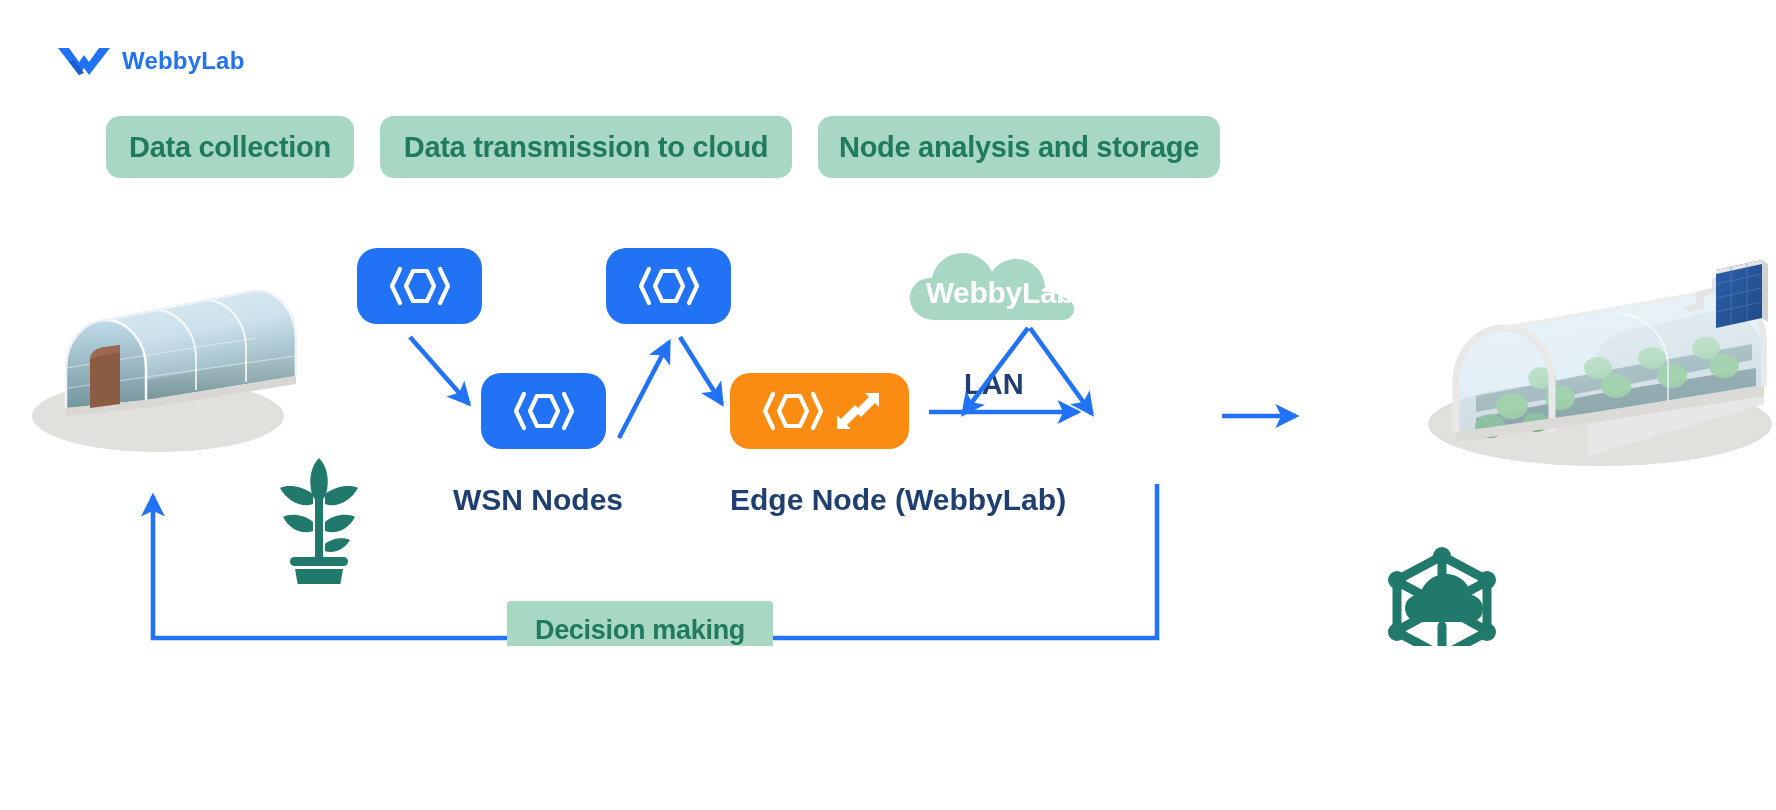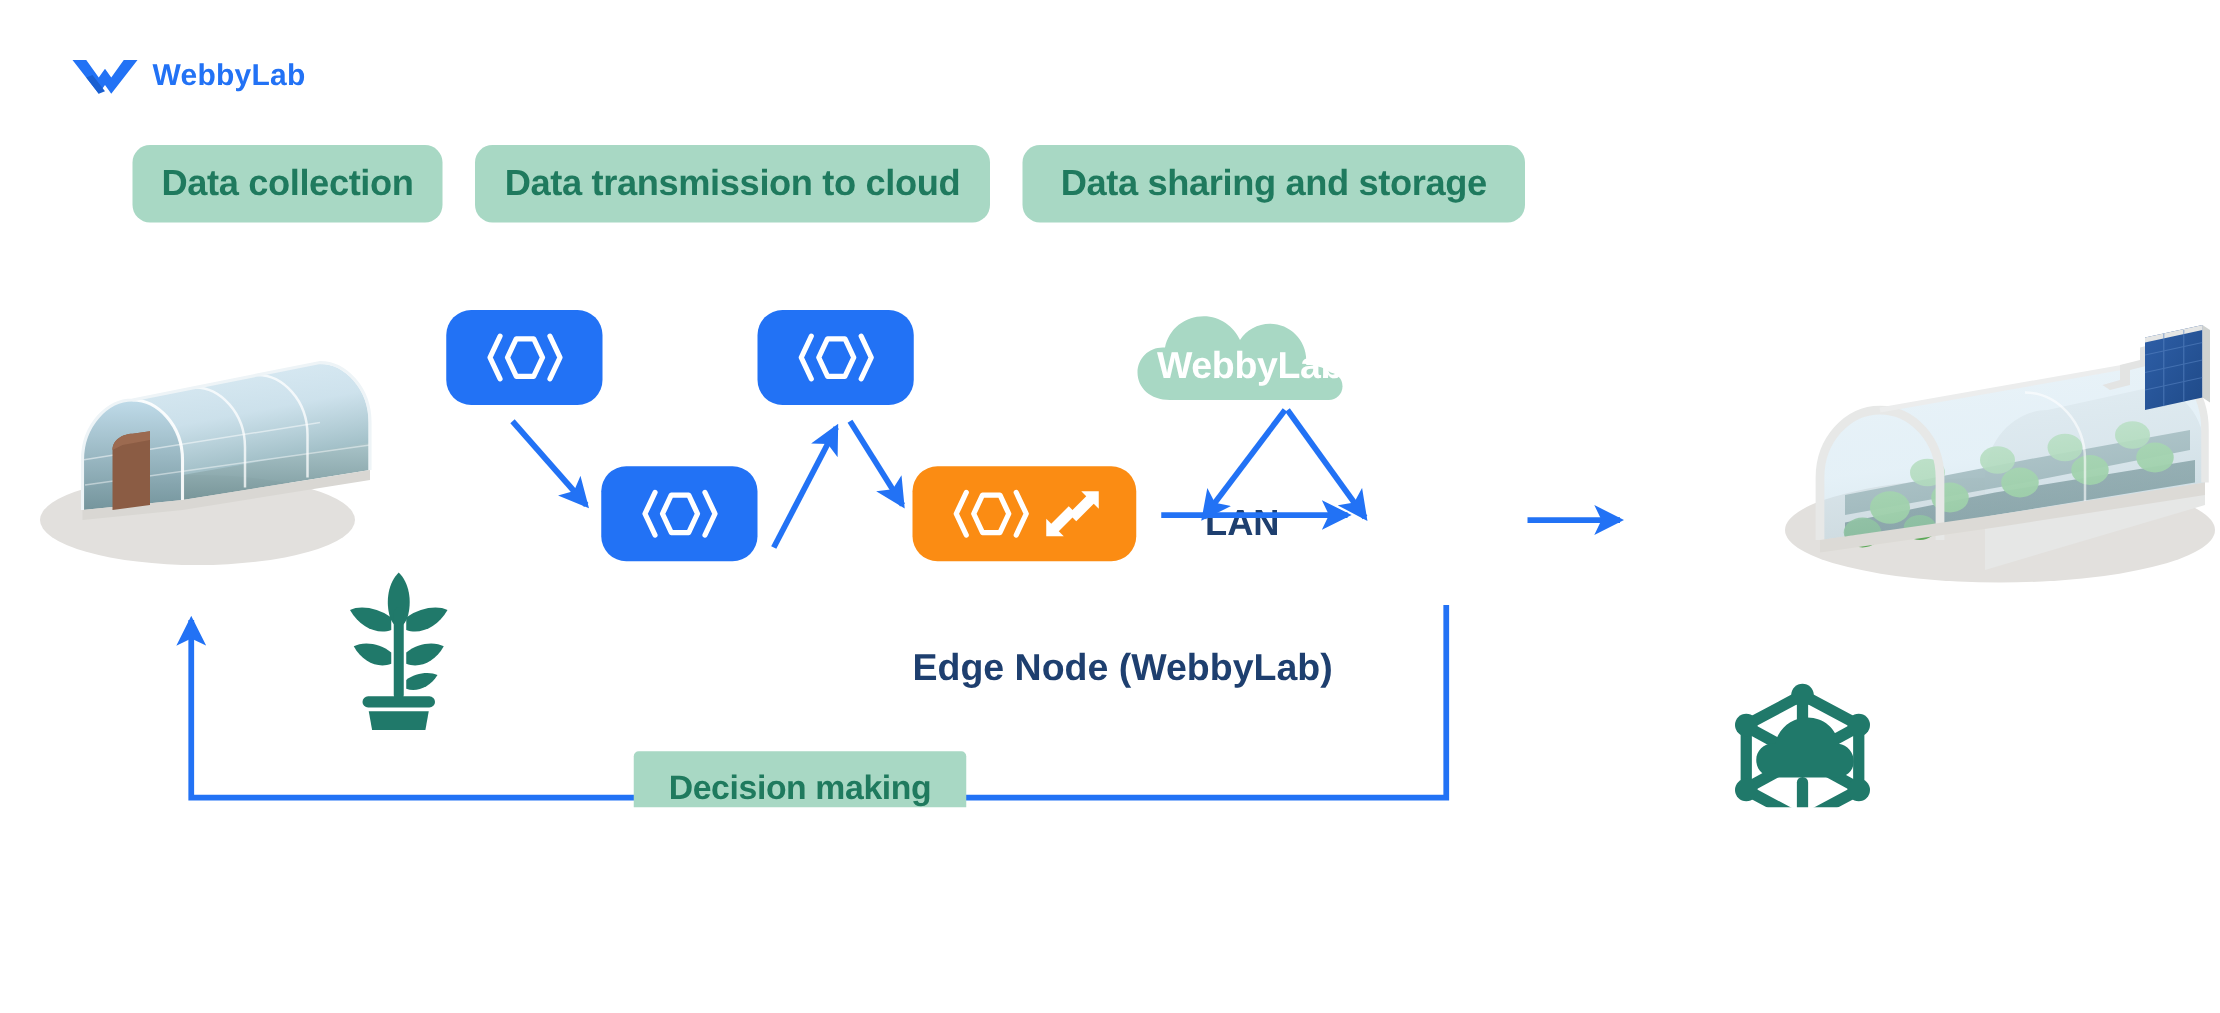--- a/index.html
+++ b/index.html
@@ -98,21 +98,20 @@
     font-weight: 700;
     letter-spacing: -0.3px;
   }
 
   
   .dark-label {
     position: absolute;
     color: #1e3f6f;
     font-weight: 700;
     white-space: nowrap;
-    margin-top: 35px;
   }
   #label-wsn  { left: 453px; top: 483px; font-size: 30px; }
   #label-edge { left: 730px; top: 483px; font-size: 30px; }
   #label-lan  { left: 964px; top: 368px; font-size: 29px; }
 
   
   #badge-decision {
     position: absolute;
     left: 507px;
     top: 601px;
@@ -155,21 +154,21 @@
   <div class="logo-wrap">
     <svg class="logo-mark" viewBox="0 0 56 34">
       <path d="M2 4 L13 4 L23 18 L28 11 L33 18 L43 4 L54 4 L33 31 L28 24 L23 31 Z" fill="#2272f5"></path>
       <path d="M18 16 L28 29 L23 31 L13 18 Z" fill="#1a5fd0"></path>
     </svg>
     <span class="logo-text">WebbyLab</span>
   </div>
 
   <div class="badge" id="badge-0">Data collection</div>
   <div class="badge" id="badge-1">Data transmission to cloud</div>
-  <div class="badge" id="badge-2">Data sharing and storage</div>
+  <div class="badge" id="badge-2">Node analysis and storage</div>
 
   <svg class="illus" id="greenhouse-left" viewBox="0 0 290 190">
     <defs>
       <linearGradient id="ghlGlass" x1="0" y1="0" x2="0.4" y2="1">
         <stop offset="0" stop-color="#dcecf4" stop-opacity="0.95"></stop>
         <stop offset="0.55" stop-color="#cfe3ee" stop-opacity="0.85"></stop>
         <stop offset="1" stop-color="#9dbcc4" stop-opacity="0.9"></stop>
       </linearGradient>
       <linearGradient id="ghlSide" x1="0" y1="0" x2="0" y2="1">
         <stop offset="0" stop-color="#cfe4ef"></stop>
@@ -258,20 +257,21 @@
   </div>
 
   <div id="cloud-internet">
     <svg viewBox="0 0 184 72">
       <path d="M28 70 C12 70 2 60 2 48 C2 36 12 27 24 28 C27 13 40 3 55 3 C68 3 79 11 84 22 C89 14 98 9 108 9 C124 9 137 22 137 38 L137 42 C152 42 162 50 162 58 C162 66 154 70 144 70 Z" fill="#a8d8c4"></path>
       <rect x="20" y="48" width="146" height="22" rx="11" fill="#a8d8c4"></rect>
     </svg>
     <div class="cloud-label">WebbyLab</div>
   </div>
 
+  <div class="dark-label" id="label-wsn">WSN Nodes</div>
   <div class="dark-label" id="label-edge">Edge Node (WebbyLab)</div>
   <div class="dark-label" id="label-lan">LAN</div>
 
   <div id="badge-decision">Decision making</div>
 
   <svg class="illus" id="greenhouse-right" viewBox="0 0 356 212">
     <defs>
       <linearGradient id="ghrGlass" x1="0" y1="0" x2="0.3" y2="1">
         <stop offset="0" stop-color="#eaf3f8" stop-opacity="0.9"></stop>
         <stop offset="0.6" stop-color="#d3e7f2" stop-opacity="0.6"></stop>

